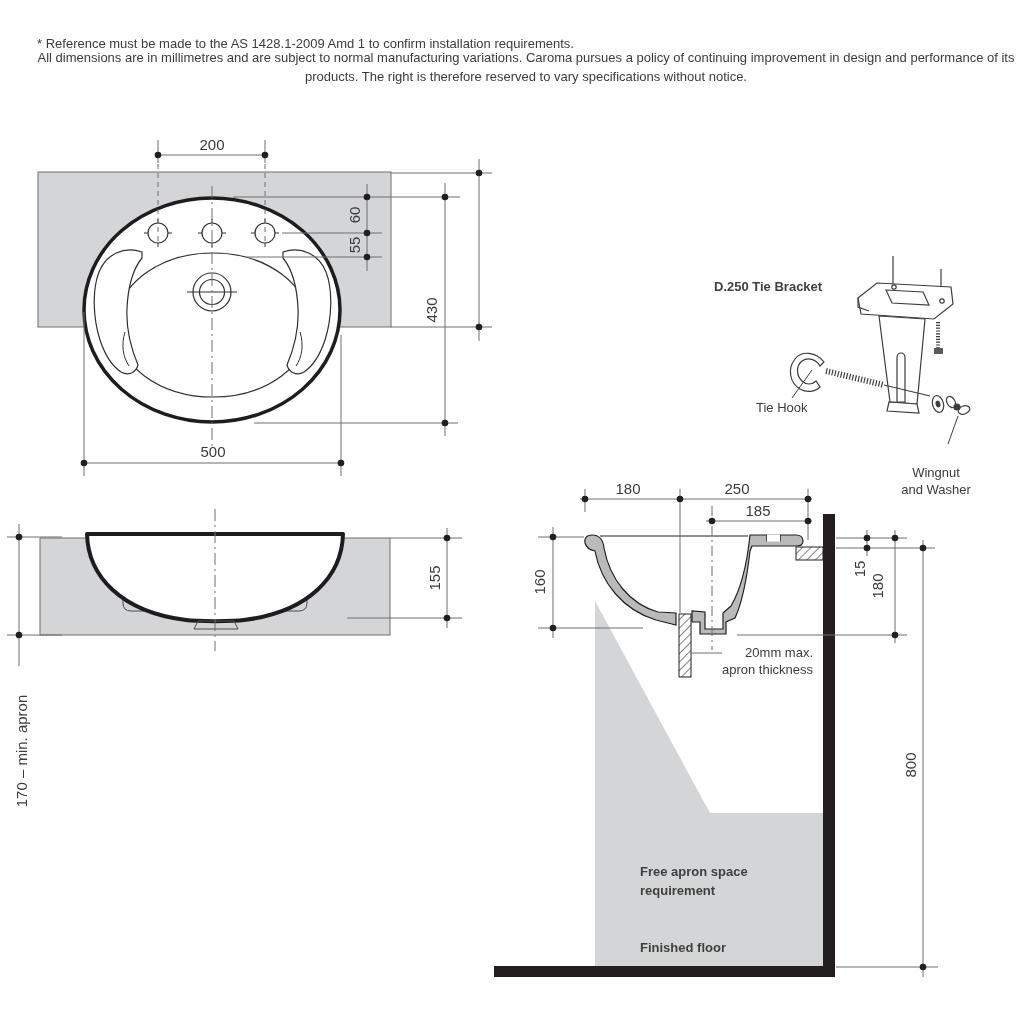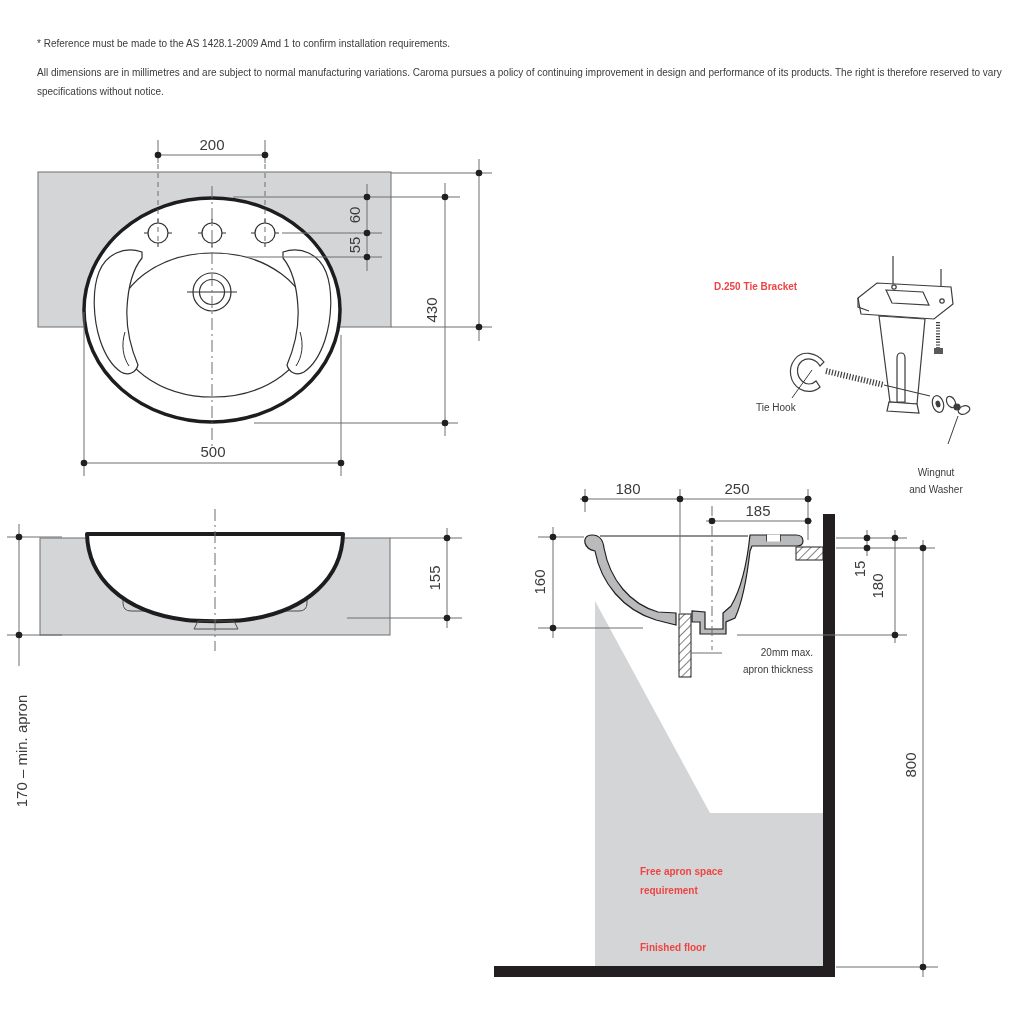--- a/index.html
+++ b/index.html
@@ -1,20 +1,20 @@
 <!DOCTYPE html>
 <html><head>
 <meta charset="utf-8">
 <style>
   html,body{margin:0;padding:0;background:#ffffff;}
   .page{position:relative;width:1024px;height:1024px;background:#ffffff;overflow:hidden;
         font-family:"Liberation Sans",sans-serif;color:#3a3b3d;}
   .page svg{position:absolute;left:0;top:0;}
-  .txt{position:absolute;font-size:10px;line-height:19px;white-space:pre-line;}
-  .bold{font-weight:bold;color:#ef4444;}
+  .txt{position:absolute;font-size:13px;line-height:19px;white-space:pre-line;}
+  .bold{font-weight:bold;color:#404040;}
   .center{text-align:center;}
   .right{text-align:right;}
   svg text{font-family:"Liberation Sans",sans-serif;font-size:15px;fill:#3a3b3d;}
 </style>
 </head>
 <body>
 
 <div class="page">
 
 <svg width="1024" height="1024" viewBox="0 0 1024 1024">
@@ -218,21 +218,21 @@
       <ellipse cx="964" cy="410" rx="6" ry="4" transform="rotate(-20 964 410)"></ellipse>
       <circle cx="957" cy="407" r="3" fill="#3c3d3f"></circle>
     </g>
 
     <line x1="792" y1="398" x2="812" y2="370" stroke-width="1"></line>
     <line x1="948" y1="444" x2="958" y2="416" stroke-width="1"></line>
   </g>
 </svg>
 
 <div class="txt" style="left:37px;top:34px;width:720px;">* Reference must be made to the AS 1428.1-2009 Amd 1 to confirm installation requirements.</div>
-<div class="txt" style="left:37px;top:63px;width:978px;">All dimensions are in millimetres and are subject to normal manufacturing variations. Caroma pursues a policy of continuing improvement in design and performance of its products. The right is therefore reserved to vary specifications without notice.</div>
+<div class="txt" style="left:37px;top:48px;width:978px;text-align:center;">All dimensions are in millimetres and are subject to normal manufacturing variations. Caroma pursues a policy of continuing improvement in design and performance of its products. The right is therefore reserved to vary specifications without notice.</div>
 <div class="txt bold" style="left:714px;top:277px;">D.250 Tie Bracket</div>
 <div class="txt" style="left:756px;top:398px;">Tie Hook</div>
 <div class="txt center" style="left:895px;top:464px;width:82px;line-height:17px;">Wingnut
 and Washer</div>
 <div class="txt right" style="left:652px;top:644px;width:161px;line-height:17px;">20mm max.
 apron thickness</div>
 <div class="txt bold" style="left:640px;top:862px;line-height:19px;">Free apron space
 requirement</div>
 <div class="txt bold" style="left:640px;top:938px;">Finished floor</div>
 

